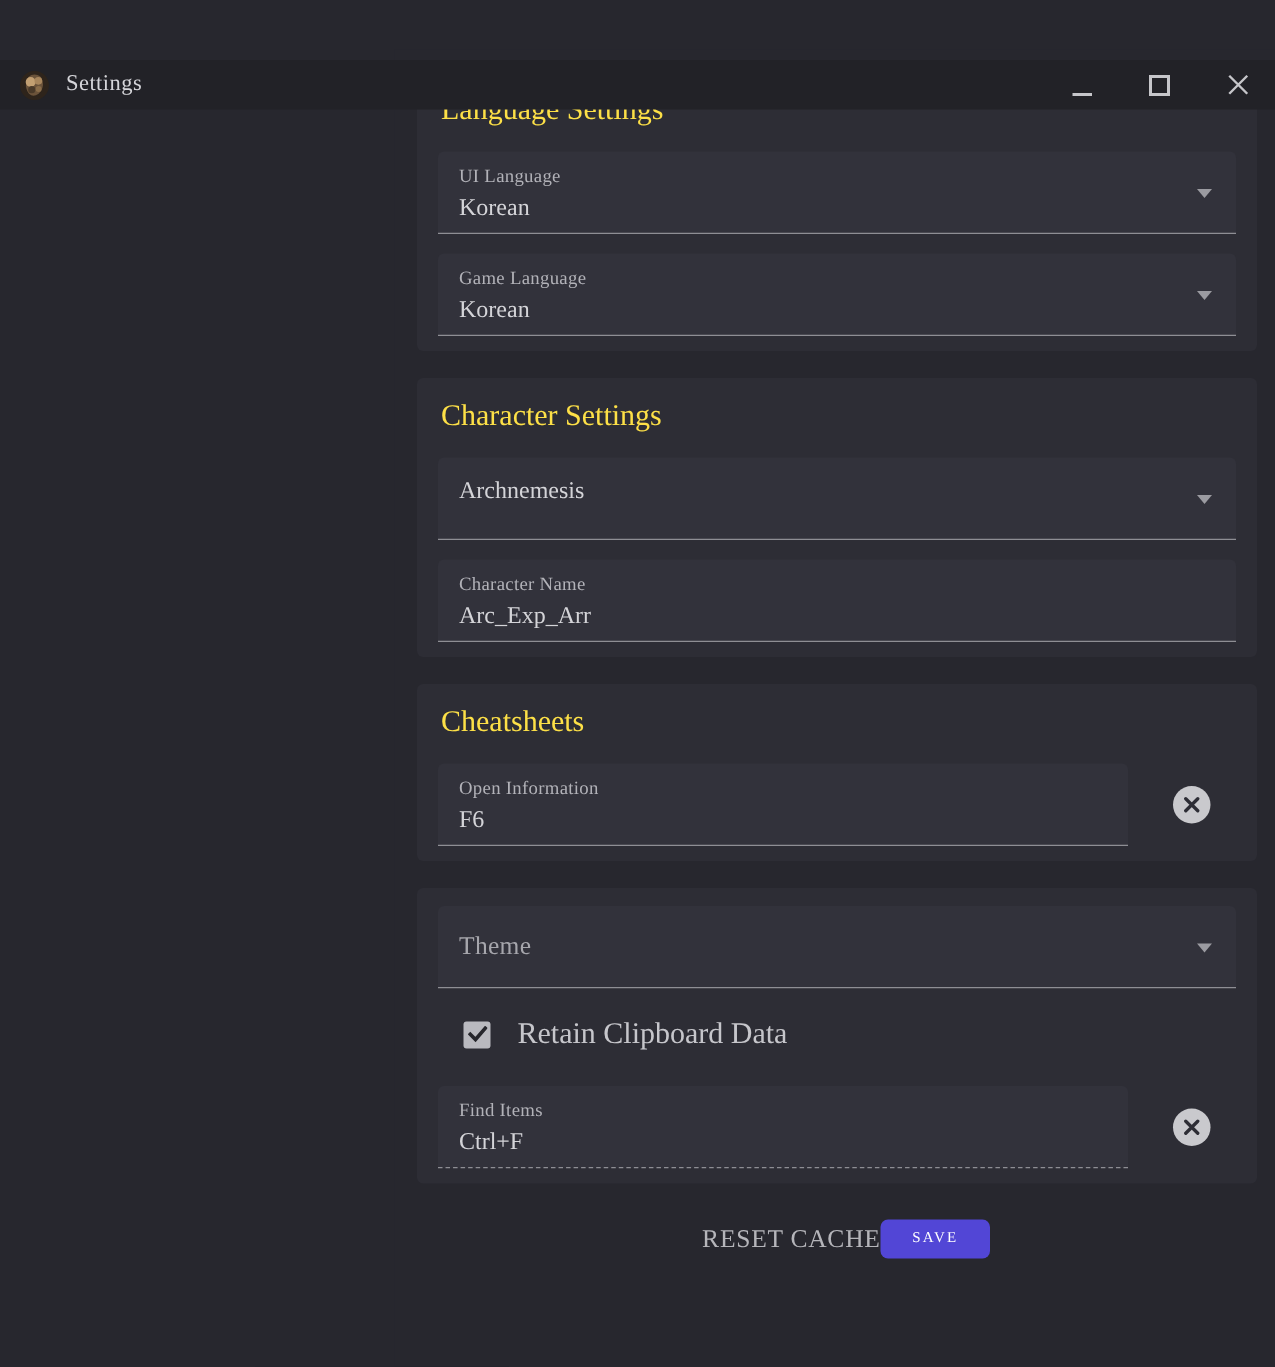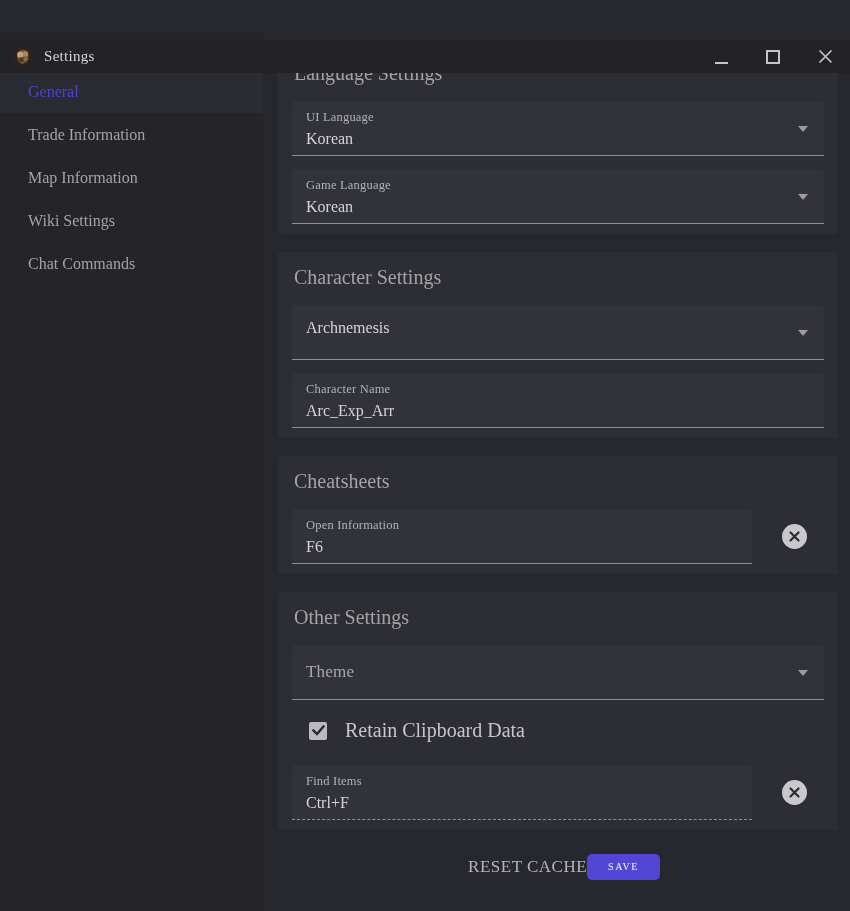--- a/index.html
+++ b/index.html
@@ -39,21 +39,21 @@
 
   
   .content {
     position: absolute; top: 33px; left: 263px; right: 0; bottom: 0;
     background: #27272e; padding: 15px 12px 0 15px; overflow: hidden;
   }
   .card {
     background: #2d2d35; border-radius: 4px;
     padding: 12px 14px 10px 14px; margin-bottom: 18px;
   }
-  .card-title { font-size: 20px; color: #a3a3a3; margin: 2px 0 16px 2px; font-weight: normal; }
+  .card-title { font-size: 20px; color: #fde047; margin: 2px 0 16px 2px; font-weight: normal; }
 
   .field {
     position: relative; background: #32323b;
     border-radius: 4px 4px 0 0; border-bottom: 1px solid #8e8e94;
     height: 55px; padding: 9px 14px 0 14px; cursor: pointer;
   }
   .field + .field, .field + .hotkey-row, .hotkey-row + .field { margin-top: 13px; }
   .field-label { font-size: 12.5px; color: #b2b2b8; letter-spacing: 0.2px; }
   .field-value { font-size: 16px; color: #d4d4d8; margin-top: 5px; }
   .select-arrow {
@@ -120,37 +120,20 @@
         <span class="max-glyph"></span>
       </div>
       <div class="ctrl">
         <svg width="15" height="15" viewBox="0 0 15 15">
           <path d="M1.5 1.5 L13.5 13.5 M13.5 1.5 L1.5 13.5" stroke="#c6c6ca" stroke-width="1.6" fill="none"></path>
         </svg>
       </div>
     </div>
   </div>
 
-  <div class="sidebar">
-    <div class="side-item active">
-      <span>General</span>
-    </div>
-    <div class="side-item">
-      <span>Trade Information</span>
-    </div>
-    <div class="side-item">
-      <span>Map Information</span>
-    </div>
-    <div class="side-item">
-      <span>Wiki Settings</span>
-    </div>
-    <div class="side-item">
-      <span>Chat Commands</span>
-    </div>
-  </div>
 
   <div class="content">
 
     <div class="card">
       <h2 class="card-title">Language Settings</h2>
       <div class="field">
         <div class="field-label">UI Language</div>
         <div class="field-value">Korean</div>
         <span class="select-arrow"></span>
       </div>
@@ -182,21 +165,20 @@
         </div>
         <div class="clear-btn">
           <svg width="11" height="11" viewBox="0 0 11 11">
             <path d="M1.5 1.5 L9.5 9.5 M9.5 1.5 L1.5 9.5" stroke="#2d2d35" stroke-width="2.2" fill="none" stroke-linecap="round"></path>
           </svg>
         </div>
       </div>
     </div>
 
     <div class="card">
-      <h2 class="card-title">Other Settings</h2>
       <div class="field resting">
         <div class="field-label">Theme</div>
 
         <span class="select-arrow"></span>
       </div>
       <div class="checkbox-row">
         <div class="checkbox">
           <svg width="13" height="11" viewBox="0 0 13 11">
             <path d="M1.5 5.5 L5 9 L11.5 1.5" stroke="#26262c" stroke-width="2.4" fill="none" stroke-linecap="square"></path>
           </svg>

